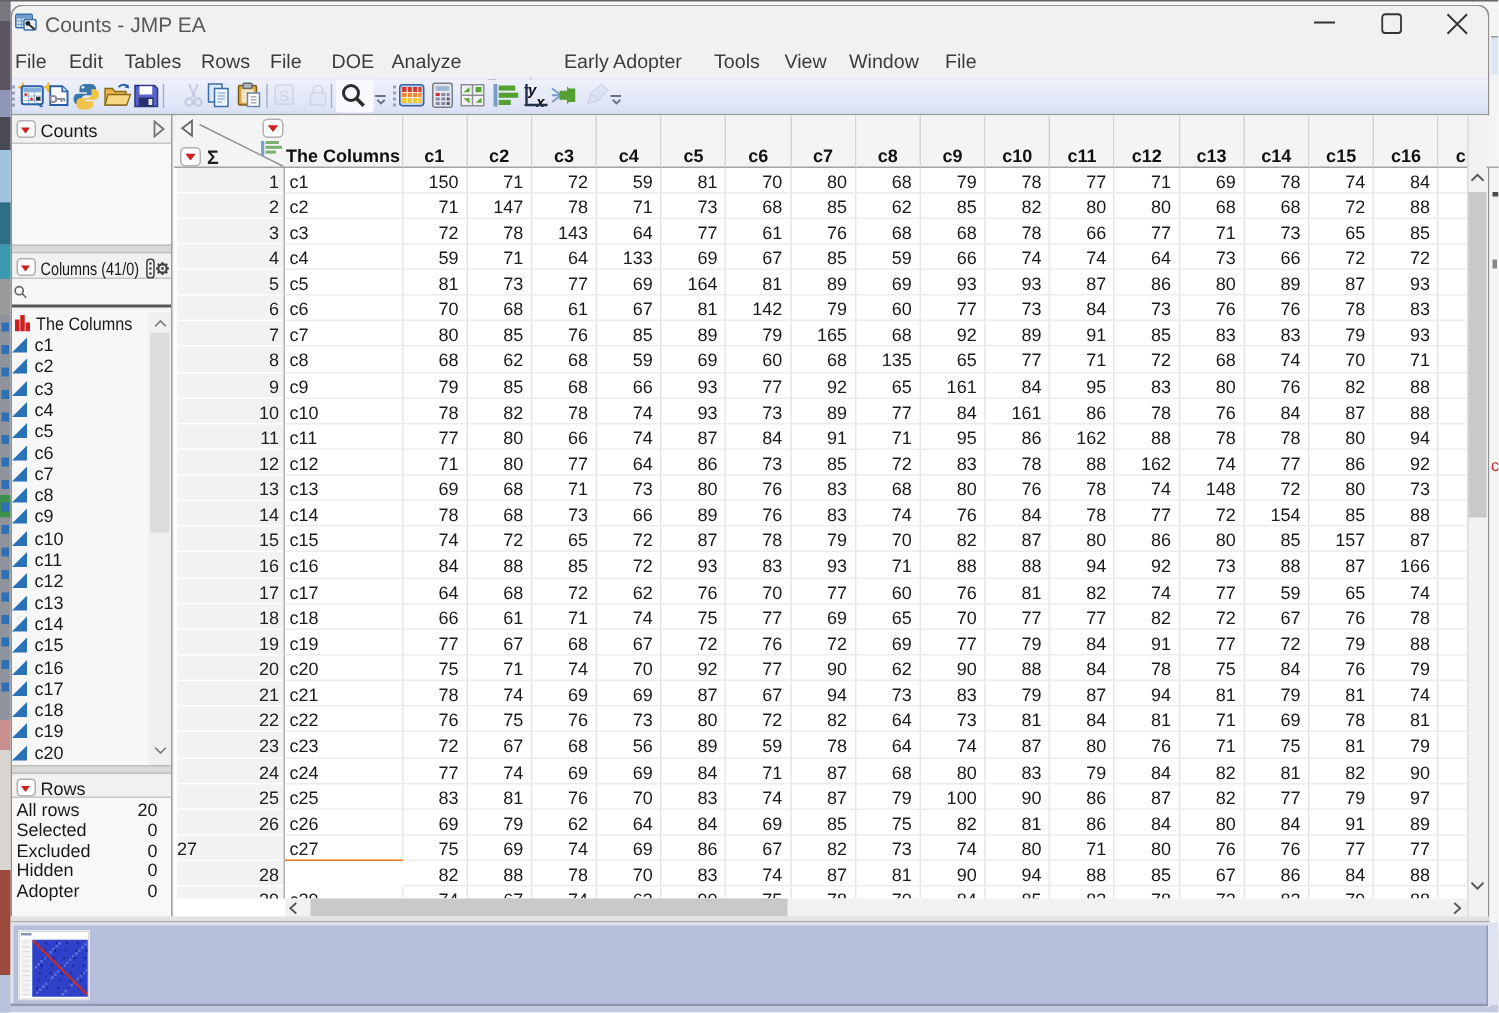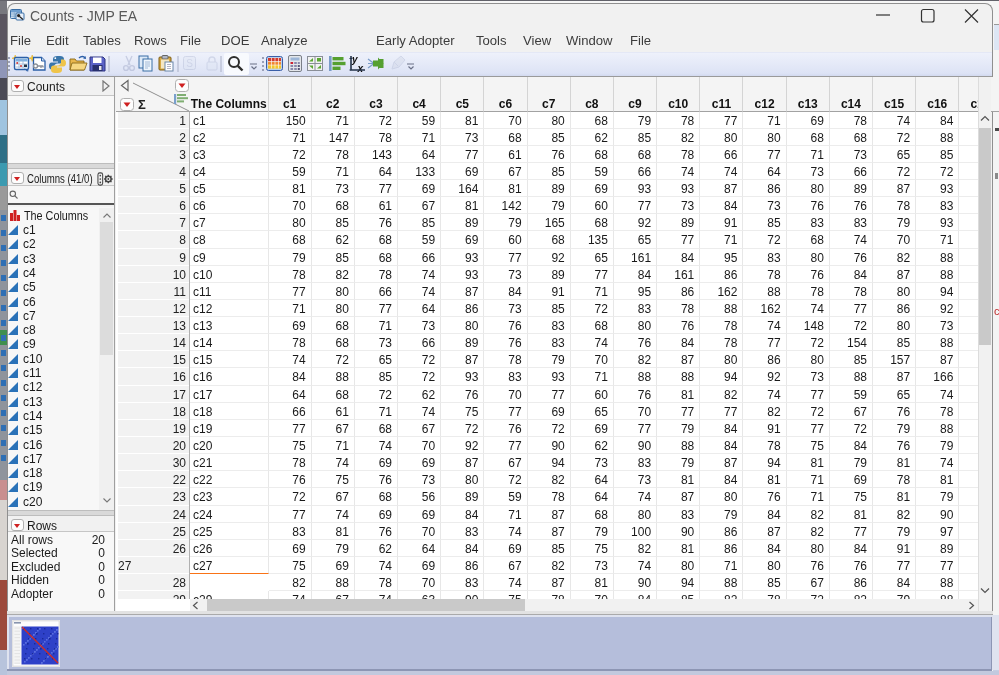--- a/index.html
+++ b/index.html
@@ -844,21 +844,21 @@
       <div class="cv" style="left:541.12px;width:43.18px;border-bottom:1px solid #ececec;">88</div>
       <div class="cv" style="left:584.3px;width:43.18px;border-bottom:1px solid #ececec;">84</div>
       <div class="cv" style="left:627.48px;width:43.18px;border-bottom:1px solid #ececec;">78</div>
       <div class="cv" style="left:670.66px;width:43.18px;border-bottom:1px solid #ececec;">75</div>
       <div class="cv" style="left:713.84px;width:43.18px;border-bottom:1px solid #ececec;">84</div>
       <div class="cv" style="left:757.02px;width:43.18px;border-bottom:1px solid #ececec;">76</div>
       <div class="cv" style="left:800.2px;width:43.18px;border-bottom:1px solid #ececec;">79</div>
       <div class="cv" style="left:843.38px;width:18.620000000000005px;border-bottom:1px solid #ececec;border-right:none;"></div>
     </div>
     <div class="abs" style="left:108px;top:450.14000000000004px;width:862.0px;height:17.132px;">
-      <div style="position:absolute;left:2.0px;top:0;width:71.0px;height:16.132px;background:#f2f2f2;font-size:12px;color:#222;text-align:right;line-height:19px;padding-right:3px;">30</div>
+      <div style="position:absolute;left:2.0px;top:0;width:71.0px;height:16.132px;background:#f2f2f2;font-size:12px;color:#222;text-align:right;line-height:19px;padding-right:3px;">21</div>
       <div style="position:absolute;left:73.0px;top:0;width:1px;height:17.132px;background:#b0b0b0;"></div>
       <div class="cv cn" style="left:74px;width:78.5px;border-bottom:1px solid #ececec;">c21</div>
       <div class="cv" style="left:152.5px;width:43.18px;border-bottom:1px solid #ececec;">78</div>
       <div class="cv" style="left:195.68px;width:43.18px;border-bottom:1px solid #ececec;">74</div>
       <div class="cv" style="left:238.86px;width:43.18px;border-bottom:1px solid #ececec;">69</div>
       <div class="cv" style="left:282.03999999999996px;width:43.18px;border-bottom:1px solid #ececec;">69</div>
       <div class="cv" style="left:325.22px;width:43.18px;border-bottom:1px solid #ececec;">87</div>
       <div class="cv" style="left:368.4px;width:43.18px;border-bottom:1px solid #ececec;">67</div>
       <div class="cv" style="left:411.5799999999999px;width:43.18px;border-bottom:1px solid #ececec;">94</div>
       <div class="cv" style="left:454.76px;width:43.18px;border-bottom:1px solid #ececec;">73</div>

